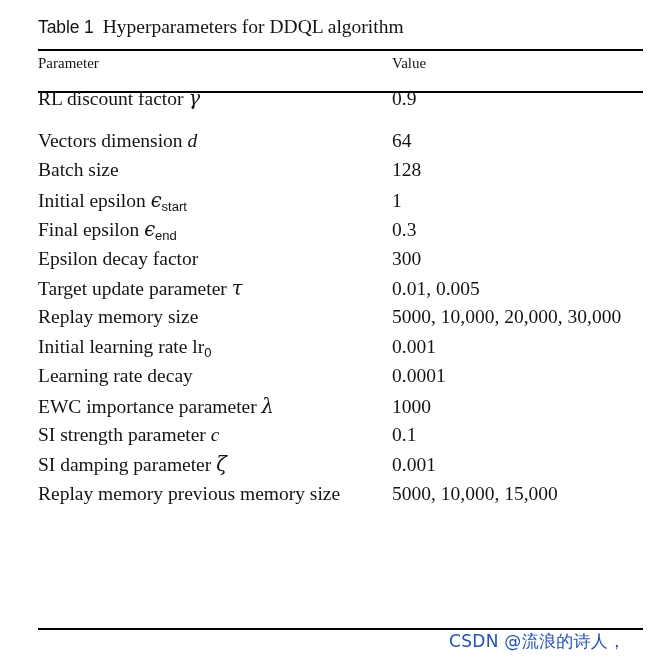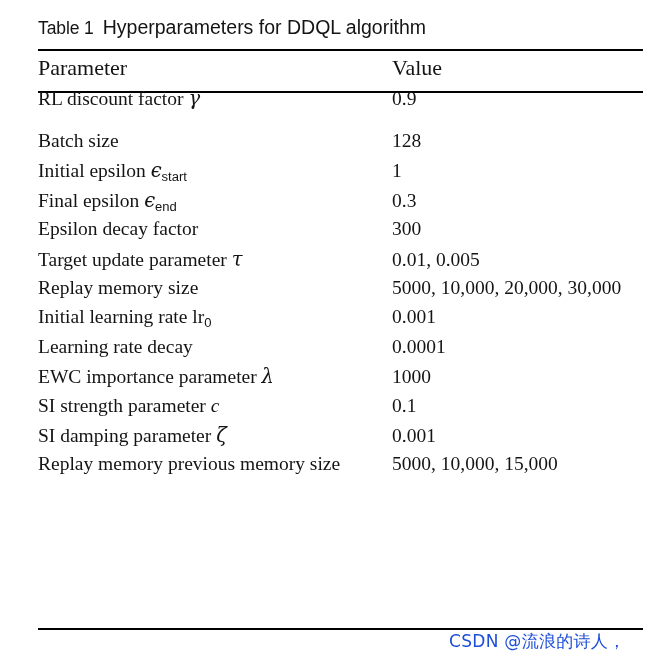--- a/index.html
+++ b/index.html
@@ -34,21 +34,21 @@
     line-height: 26px;
     white-space: nowrap;
   }
   .caption-label {
     font-family: "Liberation Sans", "DejaVu Sans", sans-serif;
     font-weight: normal;
     font-size: 17.5px;
     letter-spacing: -0.1px;
   }
   .caption-text {
-    font-family: Liberation Sans, sans-serif;
+    font-family: Liberation Serif, serif;
     font-size: 19.5px;
     padding-left: 9px;
   }
 
   
   .rule {
     position: absolute;
     left: 38px;
     width: 605px;
     background: #000000;
@@ -69,21 +69,21 @@
   .tbl th, .tbl td {
     padding: 0;
     margin: 0;
     text-align: left;
     vertical-align: baseline;
     font-weight: normal;
     white-space: nowrap;
   }
   .tbl th {
     height: 32px;
-    font-size: 22px;
+    font-size: 15px;
     margin-top: 22px;
   }
   .tbl tbody tr { height: 29.4px; }
   .tbl tbody tr.first-body { height: 43px; }
 
   .col-param { width: 354px; }
   .col-value { width: 258px; font-family: Liberation Serif, serif; }
 
   .cell-param { padding-right: 6px; }
   .cell-value { }
@@ -141,20 +141,24 @@
         <th class="col-param cell-param">Parameter</th>
         <th class="col-value cell-value">Value</th>
       </tr>
     </thead>
     <tbody id="tbody">
         <tr class="first-body">
           <td class="col-param cell-param">RL discount factor <span class="mgreek">γ</span></td>
           <td class="col-value cell-value">0.9</td>
         </tr>
         <tr>
+          <td class="col-param cell-param">Vectors dimension <span class="mi">d</span></td>
+          <td class="col-value cell-value">64</td>
+        </tr>
+        <tr>
           <td class="col-param cell-param">Batch size</td>
           <td class="col-value cell-value">128</td>
         </tr>
         <tr>
           <td class="col-param cell-param">Initial epsilon <span class="mgreek">ϵ<sub>start</sub></span></td>
           <td class="col-value cell-value">1</td>
         </tr>
         <tr>
           <td class="col-param cell-param">Final epsilon <span class="mgreek">ϵ<sub>end</sub></span></td>
           <td class="col-value cell-value">0.3</td>

